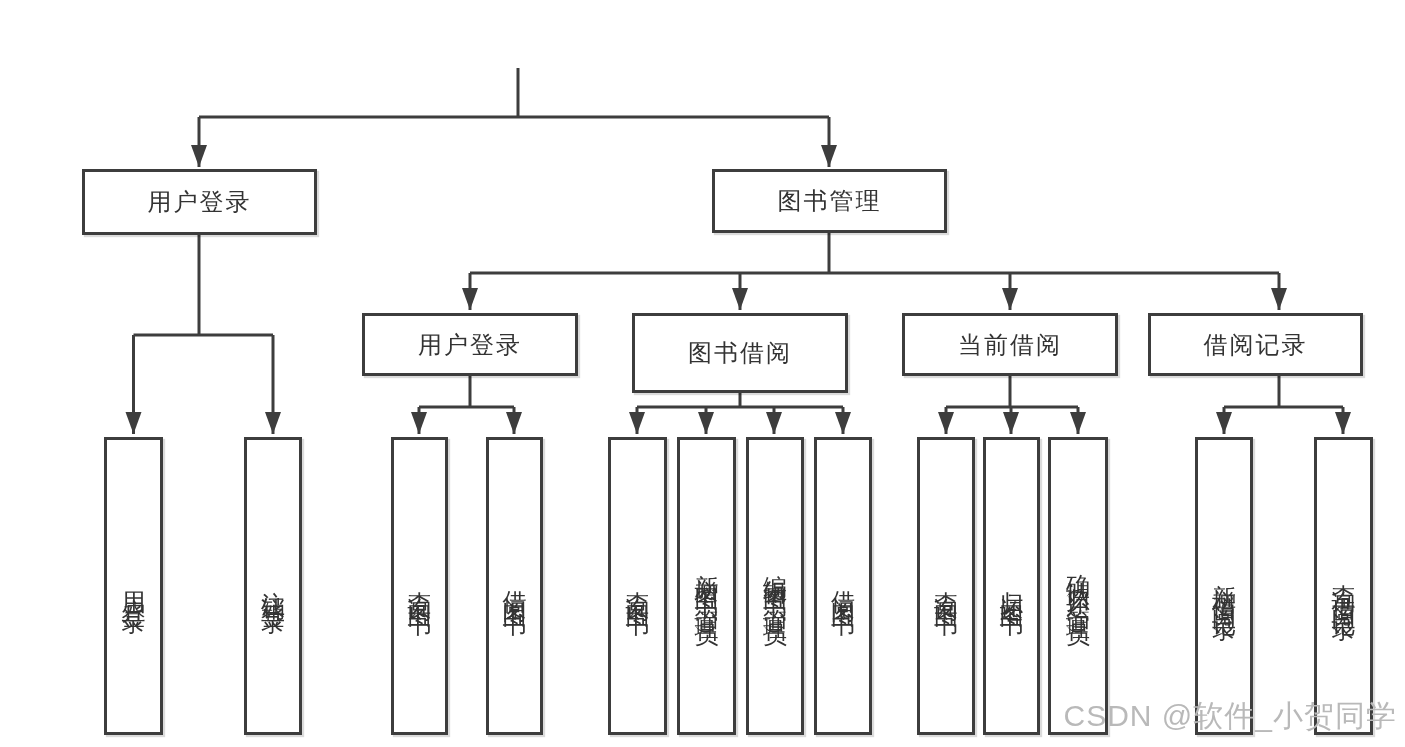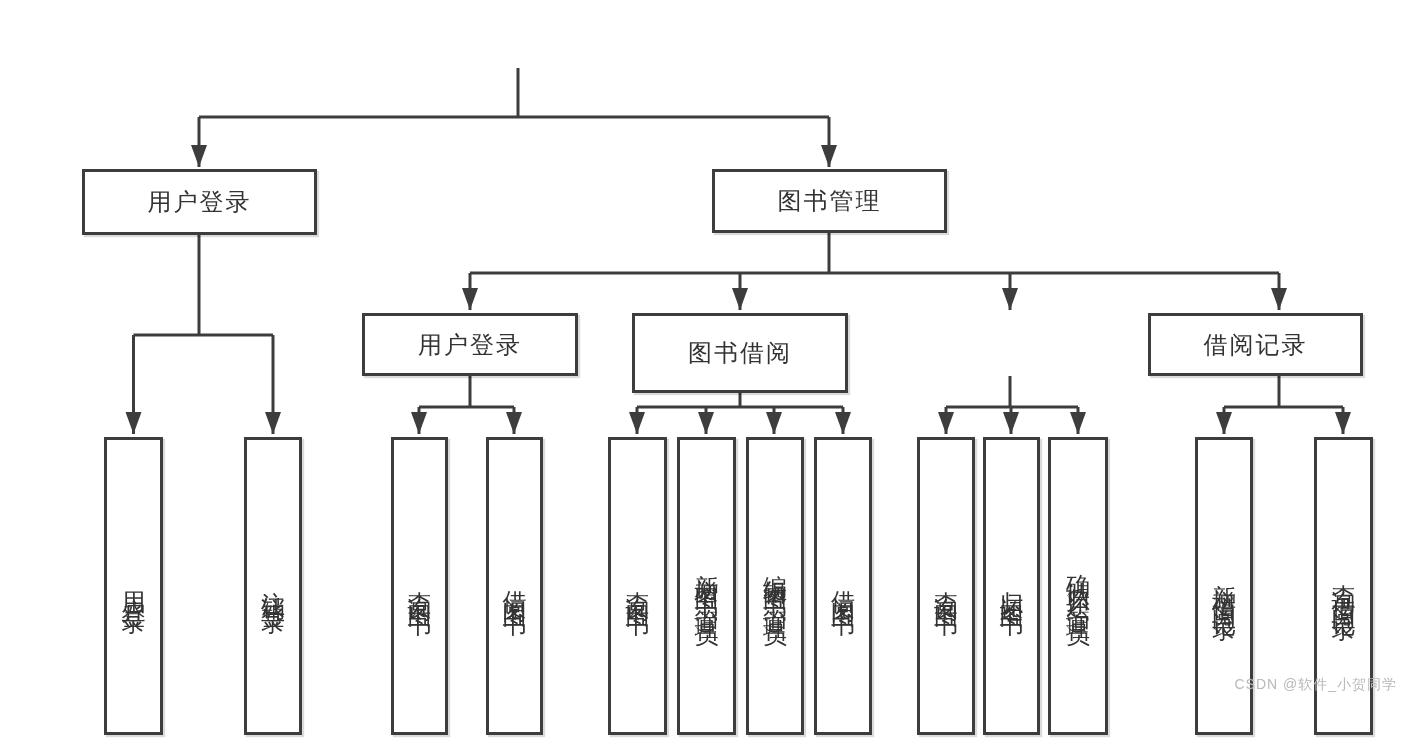--- a/index.html
+++ b/index.html
@@ -18,22 +18,22 @@
     position:absolute; box-sizing:border-box; z-index:2;
     border:3px solid var(--line); background:#fff;
     display:flex; align-items:center; justify-content:center;
     font-size:24px; line-height:1;
     box-shadow:2px 2px 1px rgba(0,0,0,0.14);
   }
   .node.h span{letter-spacing:2px; white-space:nowrap;}
   .node.v{writing-mode:vertical-rl;}
   .node.v span{letter-spacing:7px; line-height:1;}
   .watermark{
-    position:absolute; z-index:5; top:676px; right:8px;
-    font-size:14px; letter-spacing:1px; color:var(--watermark); white-space:nowrap;
+    position:absolute; z-index:5; top:696px; right:8px;
+    font-size:30px; letter-spacing:1px; color:var(--watermark); white-space:nowrap;
   }
 </style>
 </head>
 <body>
 
 <div class="canvas">
 
   <svg class="wires" width="1405" height="747" viewBox="0 0 1405 747">
     <defs>
       <marker id="arrow" markerUnits="userSpaceOnUse" markerWidth="24" markerHeight="18" refX="22" refY="8" orient="auto">
@@ -88,20 +88,23 @@
   <div class="node h" style="left:712px;top:169px;width:235px;height:64px">
     <span>图书管理</span>
   </div>
 
   <div class="node h" style="left:362px;top:313px;width:216px;height:63px">
     <span>用户登录</span>
   </div>
   <div class="node h" style="left:632px;top:313px;width:216px;height:80px">
     <span>图书借阅</span>
   </div>
+  <div class="node h" style="left:902px;top:313px;width:216px;height:63px">
+    <span>当前借阅</span>
+  </div>
   <div class="node h" style="left:1148px;top:313px;width:215px;height:63px">
     <span>借阅记录</span>
   </div>
 
   <div class="node v" style="left:104px;top:437px;width:59px;height:298px">
     <span>用户登录</span>
   </div>
   <div class="node v" style="left:244px;top:437px;width:58px;height:298px">
     <span>注销登录</span>
   </div>

